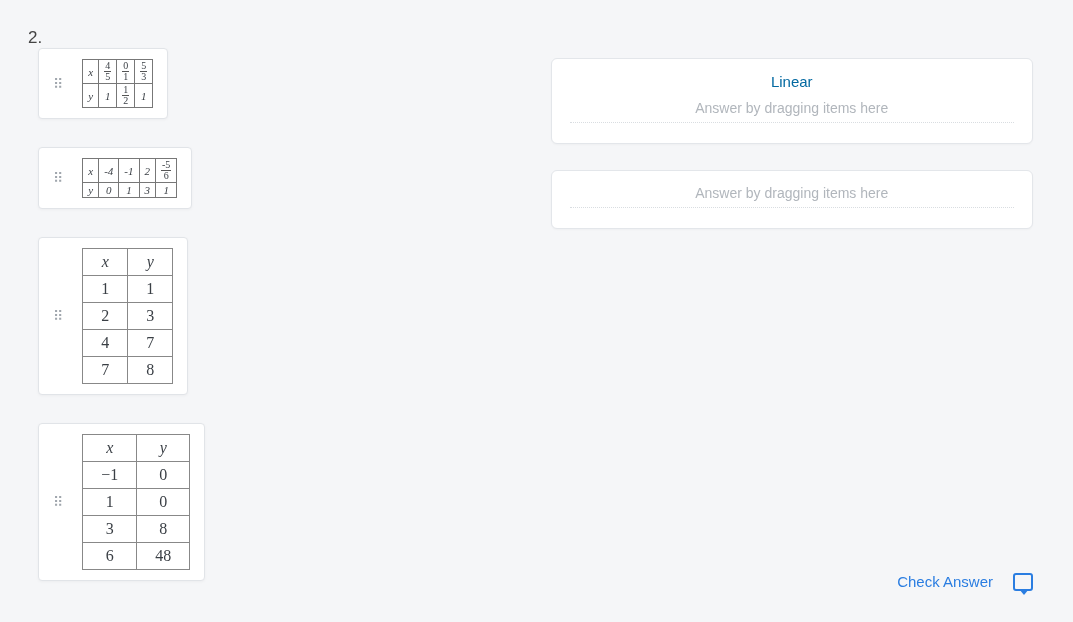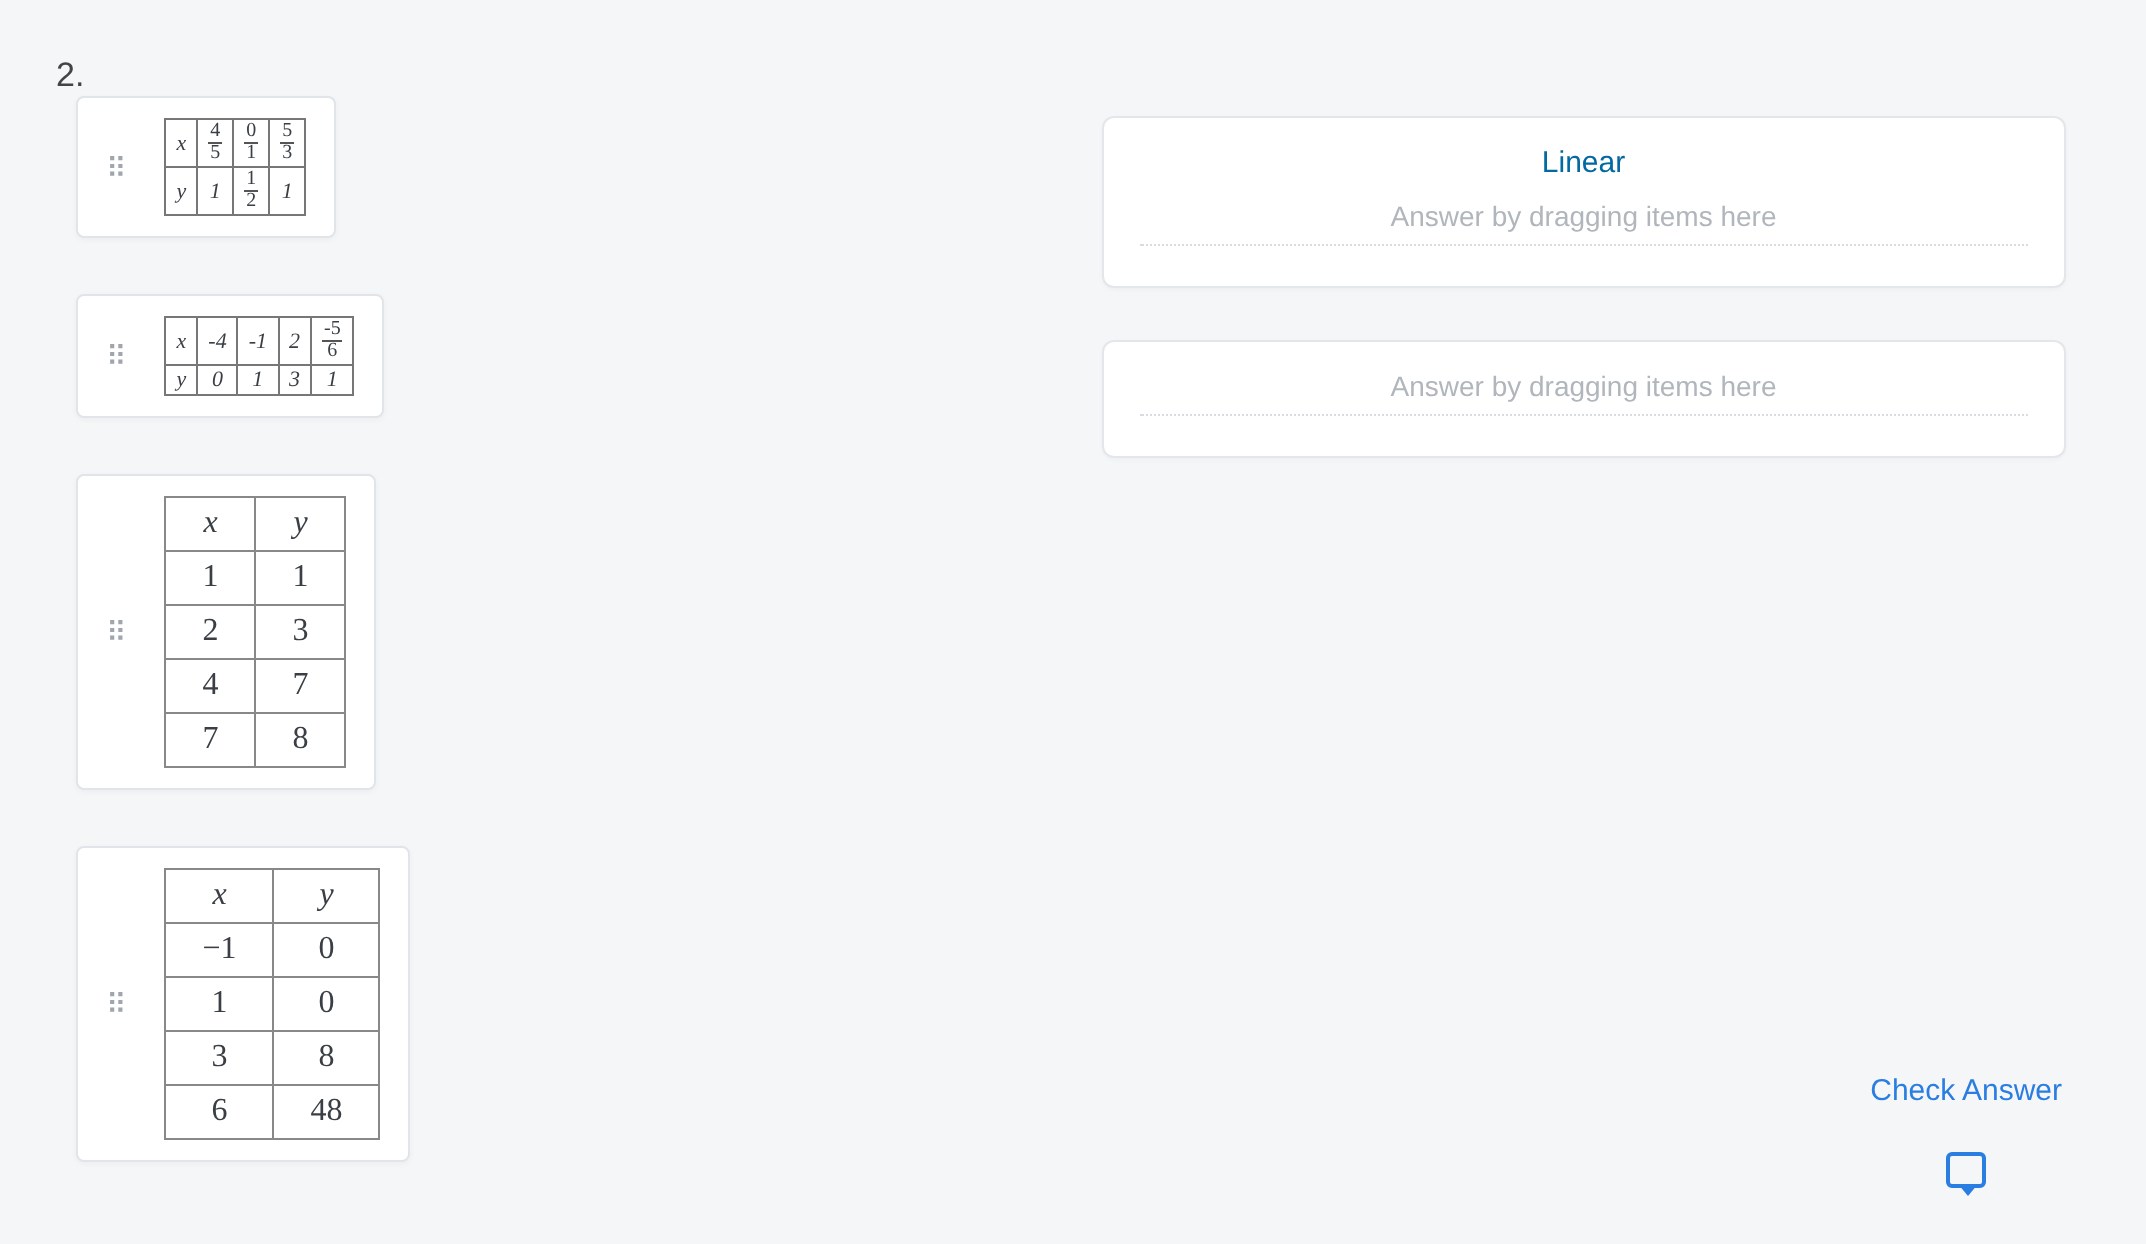--- a/index.html
+++ b/index.html
@@ -84,21 +84,20 @@
   .dz-title { font-size: 15px; font-weight: 400; color: #0369a1; margin-bottom: 10px; text-align: center; }
   .dz-placeholder { font-size: 14px; color: #b1b6bc; border-bottom: 1px dotted #d9dde1; padding-bottom: 6px; text-align: center; }
   
   .footer {
     position: absolute;
     right: 40px;
     bottom: 28px;
     display: flex;
     align-items: center;
     gap: 18px;
-    flex-direction: column;
   }
   .check-btn {
     color: #2a7de1;
     font-size: 15px;
     font-weight: 500;
     cursor: pointer;
     background: none;
     border: none;
     padding: 4px 2px;
   }

